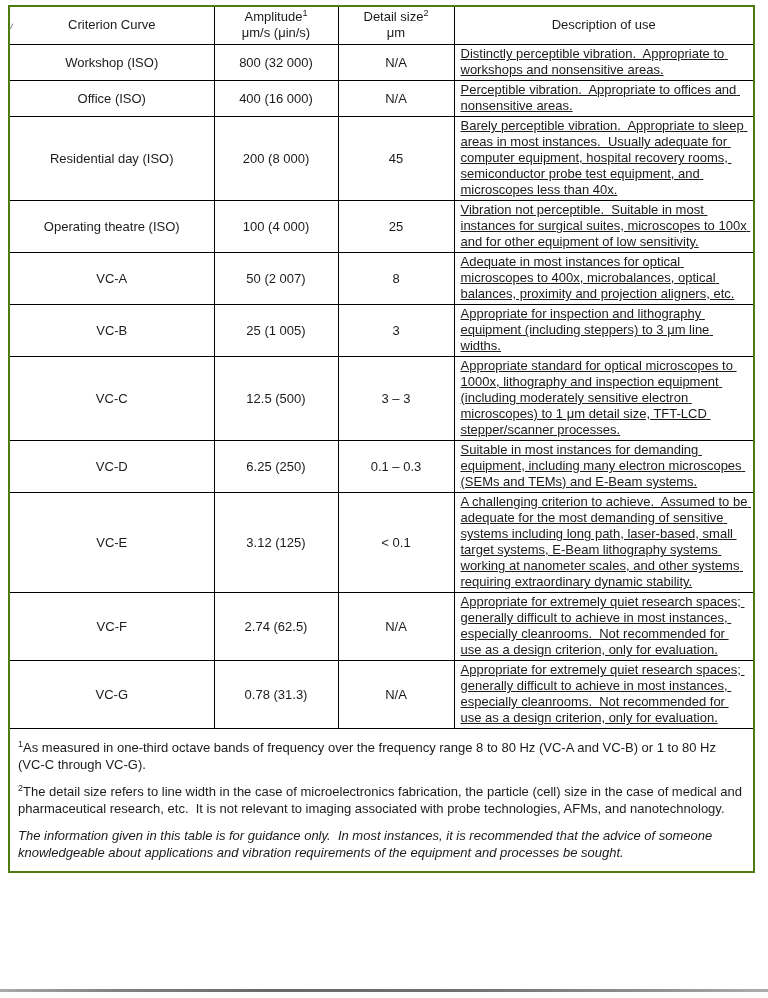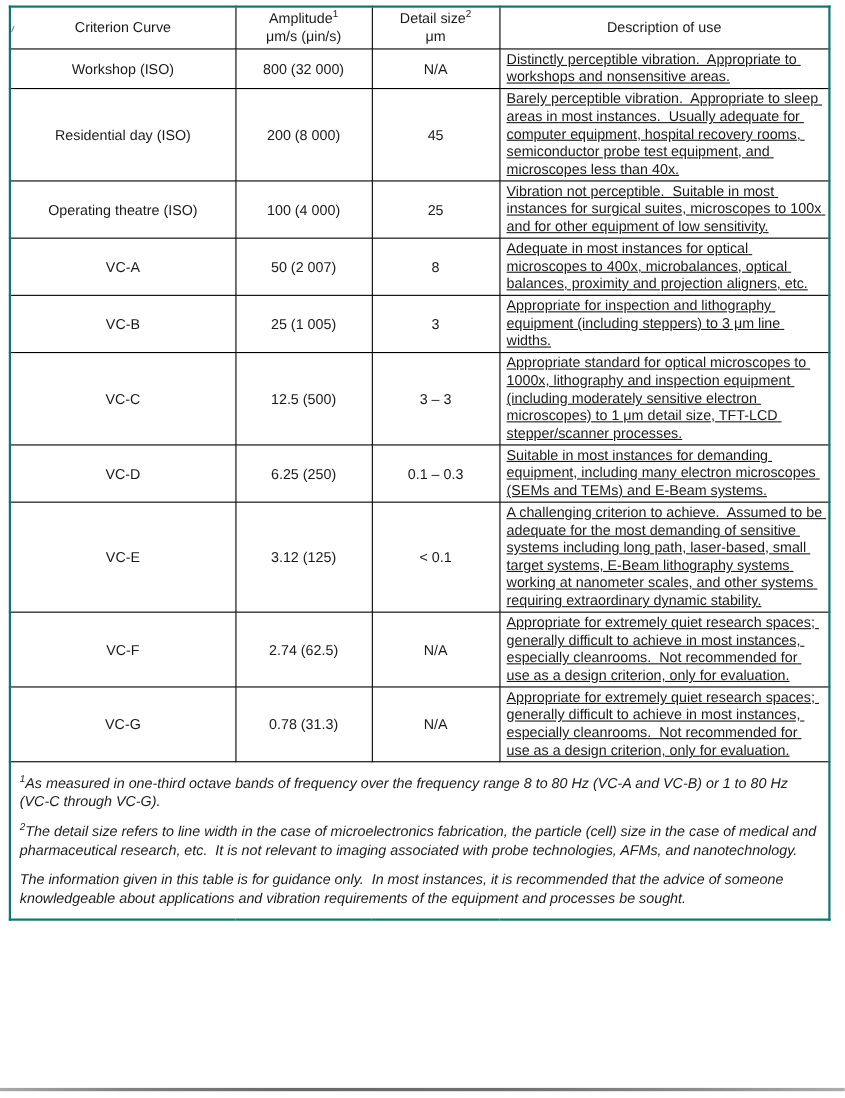--- a/index.html
+++ b/index.html
@@ -13,21 +13,21 @@
     overflow: hidden;
   }
   .page { position: absolute; inset: 0; }
 
   table.vc-table {
     position: absolute;
     top: 5px; left: 8px;
     width: 745px;
     border-collapse: collapse;
     table-layout: fixed;
-    border: 2px solid #0f766e;
+    border: 2px solid #4d7c0f;
   }
   .vc-table th, .vc-table td {
     border: 1px solid #000;
     font-size: 13px;
     font-weight: normal;
   }
   .vc-table thead th {
     text-align: center;
     vertical-align: middle;
     padding: 2px 2px 3px;
@@ -54,21 +54,20 @@
     vertical-align: super;
   }
   .notes-cell {
     padding: 0 10px 6px 8px;
     line-height: 17px;
     vertical-align: top;
   }
   .notes-cell p {
     margin: 10px 0;
     white-space: pre-wrap;
-    font-style: italic;
   }
   .notes-cell p.guidance {
     font-style: italic;
     margin-bottom: 4px;
   }
   .scan-mark {
     position: absolute;
     top: 24px; left: 11px;
     width: 4px; height: 6px;
     border-left: 1px solid #8a8a8a;
@@ -117,20 +116,26 @@
       </tr>
     </thead>
     <tbody>
   <tr>
     <td class="cell-center">Workshop (ISO)</td>
     <td class="cell-center">800 (32 000)</td>
     <td class="cell-center">N/A</td>
     <td class="cell-desc">Distinctly perceptible vibration.  Appropriate to workshops and nonsensitive areas.</td>
   </tr>
 
+  <tr>
+    <td class="cell-center">Office (ISO)</td>
+    <td class="cell-center">400 (16 000)</td>
+    <td class="cell-center">N/A</td>
+    <td class="cell-desc">Perceptible vibration.  Appropriate to offices and nonsensitive areas.</td>
+  </tr>
 
   <tr>
     <td class="cell-center">Residential day (ISO)</td>
     <td class="cell-center">200 (8 000)</td>
     <td class="cell-center">45</td>
     <td class="cell-desc">Barely perceptible vibration.  Appropriate to sleep areas in most instances.  Usually adequate for computer equipment, hospital recovery rooms, semiconductor probe test equipment, and microscopes less than 40x.</td>
   </tr>
 
   <tr>
     <td class="cell-center">Operating theatre (ISO)</td>

